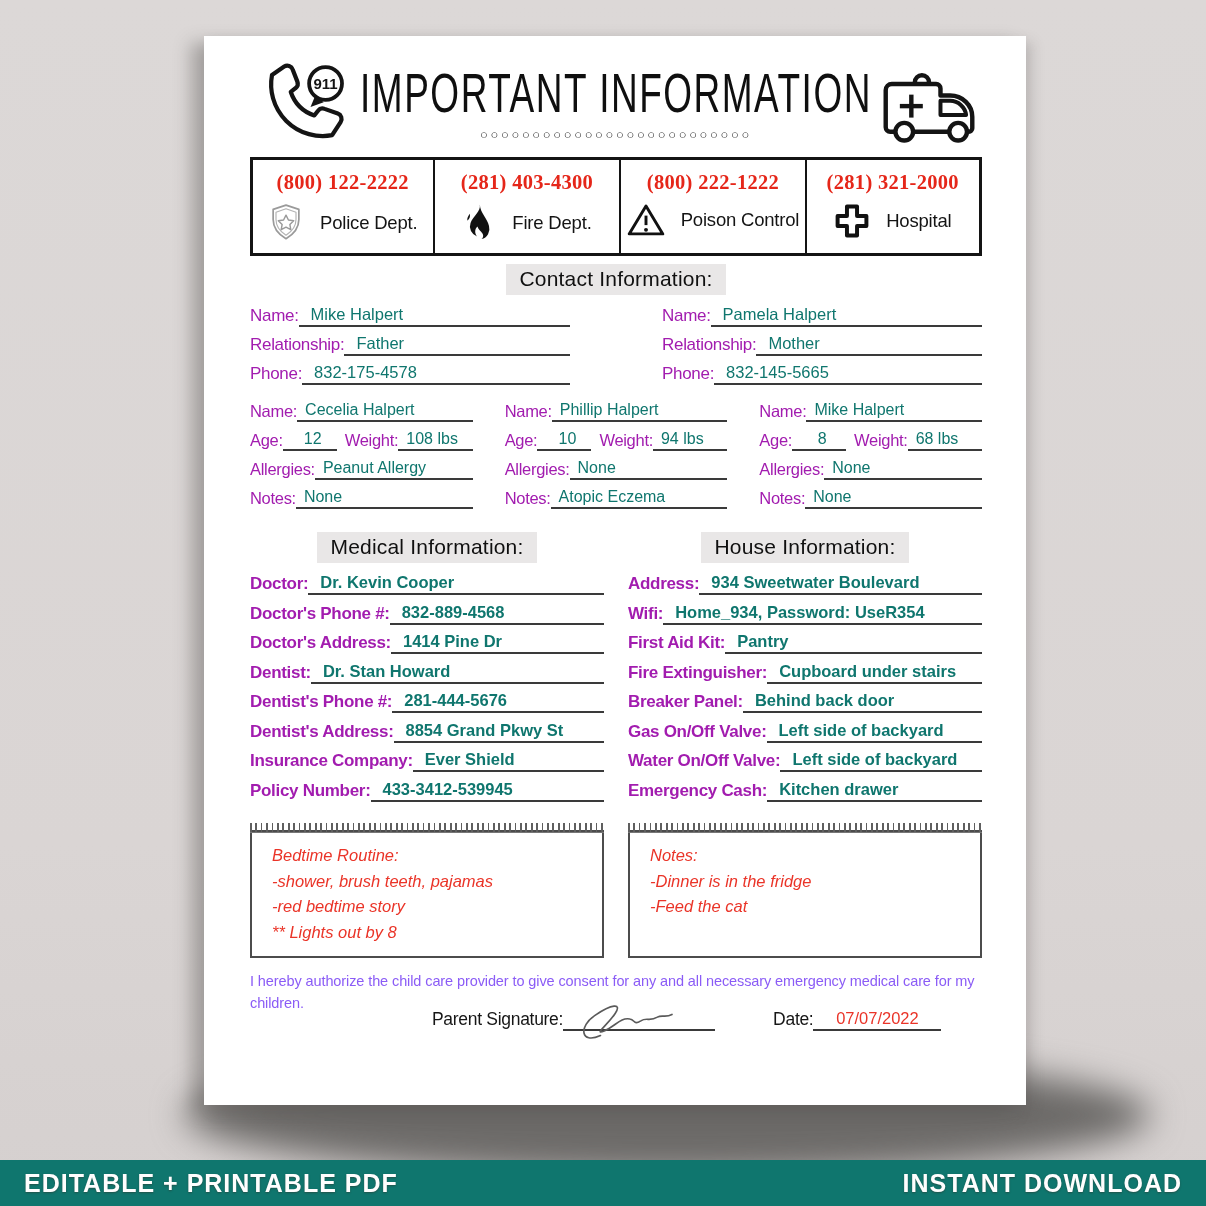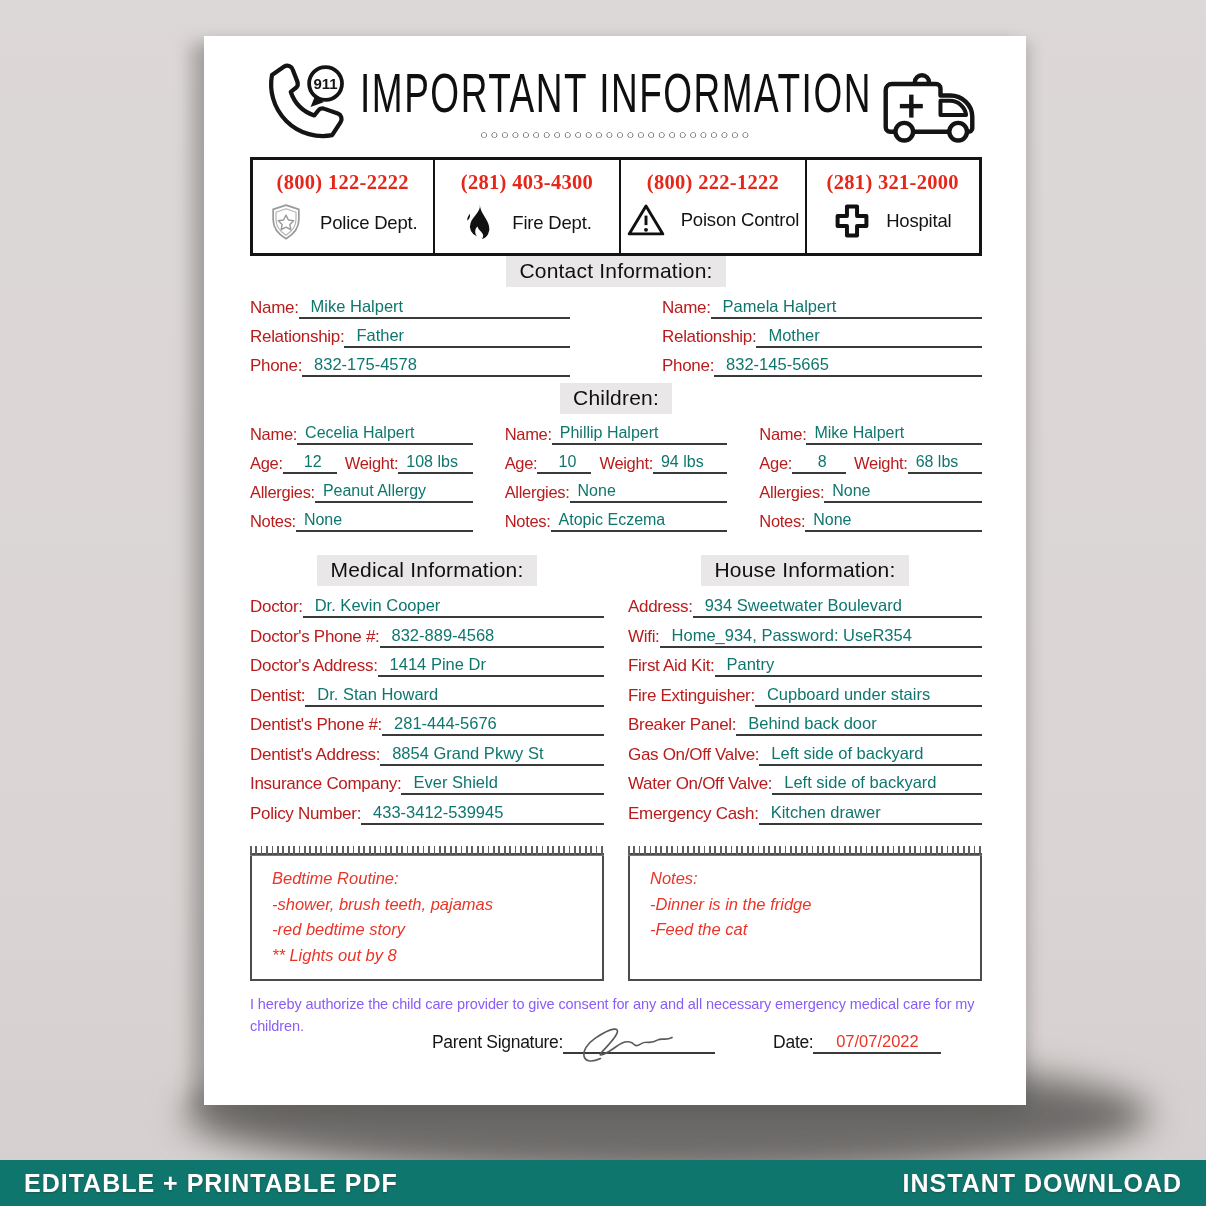--- a/index.html
+++ b/index.html
@@ -34,41 +34,41 @@
   .em-table{
     margin-top:3px;border:3px solid #141414;display:grid;
     grid-template-columns:1fr 1.03fr 1.02fr .95fr;
   }
   .em-cell{border-right:2.5px solid #141414;text-align:center;padding:11px 4px 10px;}
   .em-cell:last-child{border-right:none;}
   .em-phone{font-family:"Liberation Serif", serif;font-weight:bold;font-size:20.5px;color:#e52619;letter-spacing:.3px;margin-bottom:9px;}
   .em-label-row{display:flex;align-items:center;justify-content:center;gap:16px;font-size:18.5px;color:#141414;letter-spacing:-0.2px;}
   .em-label-row svg{display:block;}
   
-  .sec-head-wrap{text-align:center;margin-top:0;}
+  .sec-head-wrap{text-align:center;margin-top:8px;}
   .sec-head{display:inline-block;background:#e9e7e7;padding:3px 13px 4px;font-size:21px;color:#101010;letter-spacing:.2px;}
   
   .frow{display:flex;align-items:flex-end;margin-bottom:6px;height:23px;}
-  .flabel{font-size:17px;color:#b91c1c;white-space:nowrap;letter-spacing:-0.3px;padding-bottom:1px;}
+  .flabel{font-size:17px;color:#a21caf;white-space:nowrap;letter-spacing:-0.3px;padding-bottom:1px;}
   .fval{
     flex:1;border-bottom:2px solid #3a3a3a;color:#0f766e;font-size:16.5px;
     padding:0 2px 1px 12px;white-space:nowrap;overflow:hidden;
   }
   .fval-short{flex:none;width:44px;text-align:center;padding-left:4px;}
   
   .contact-grid{display:grid;grid-template-columns:1fr 1fr;column-gap:92px;margin-top:9px;}
   
   .children-grid{display:grid;grid-template-columns:1fr 1fr 1fr;column-gap:32px;margin-top:8px;}
   .children-grid .flabel{font-size:16.5px;}
   .children-grid .fval{font-size:16px;padding-left:8px;}
   .aw-gap{width:8px;}
   
   .two-heads{display:grid;grid-template-columns:1fr 1fr;column-gap:24px;margin-top:17px;text-align:center;}
   .info-grid{display:grid;grid-template-columns:1fr 1fr;column-gap:24px;margin-top:9px;}
-  .info-grid .frow{margin-bottom:6.5px;}
+  .info-grid .frow{margin-bottom:6.5px;font-weight:bold;}
   
   .boxes-grid{display:grid;grid-template-columns:1fr 1fr;column-gap:24px;margin-top:22px;font-style:italic;}
   .note-box{position:relative;border:2px solid #4c4c4c;height:128px;padding:11px 14px 0 20px;box-sizing:border-box;}
   .spiral{
     position:absolute;top:-9px;left:-2px;right:-2px;height:9px;
     background:
       repeating-linear-gradient(90deg,#5f5f5f 0 1.7px, rgba(0,0,0,0) 1.7px 5.4px);
     border-bottom:1px solid #777;
   }
   .note-line{color:#ea3428;font-size:16.5px;line-height:25.5px;white-space:nowrap;}
@@ -198,23 +198,20 @@
         <span class="flabel">Relationship:</span>
         <span class="fval">Mother</span>
       </div>
       <div class="frow">
         <span class="flabel">Phone:</span>
         <span class="fval">832-145-5665</span>
       </div>
     </div>
   </div>
 
-  <div class="sec-head-wrap">
-    <span class="sec-head">Children:</span>
-  </div>
   <div class="children-grid">
     <div>
       <div class="frow">
           <span class="flabel">Name:</span>
           <span class="fval">Cecelia Halpert</span>
         </div>
       <div class="frow">
         <span class="flabel">Age:</span>
         <span class="fval fval-short">12</span>
         <span class="aw-gap"></span>

